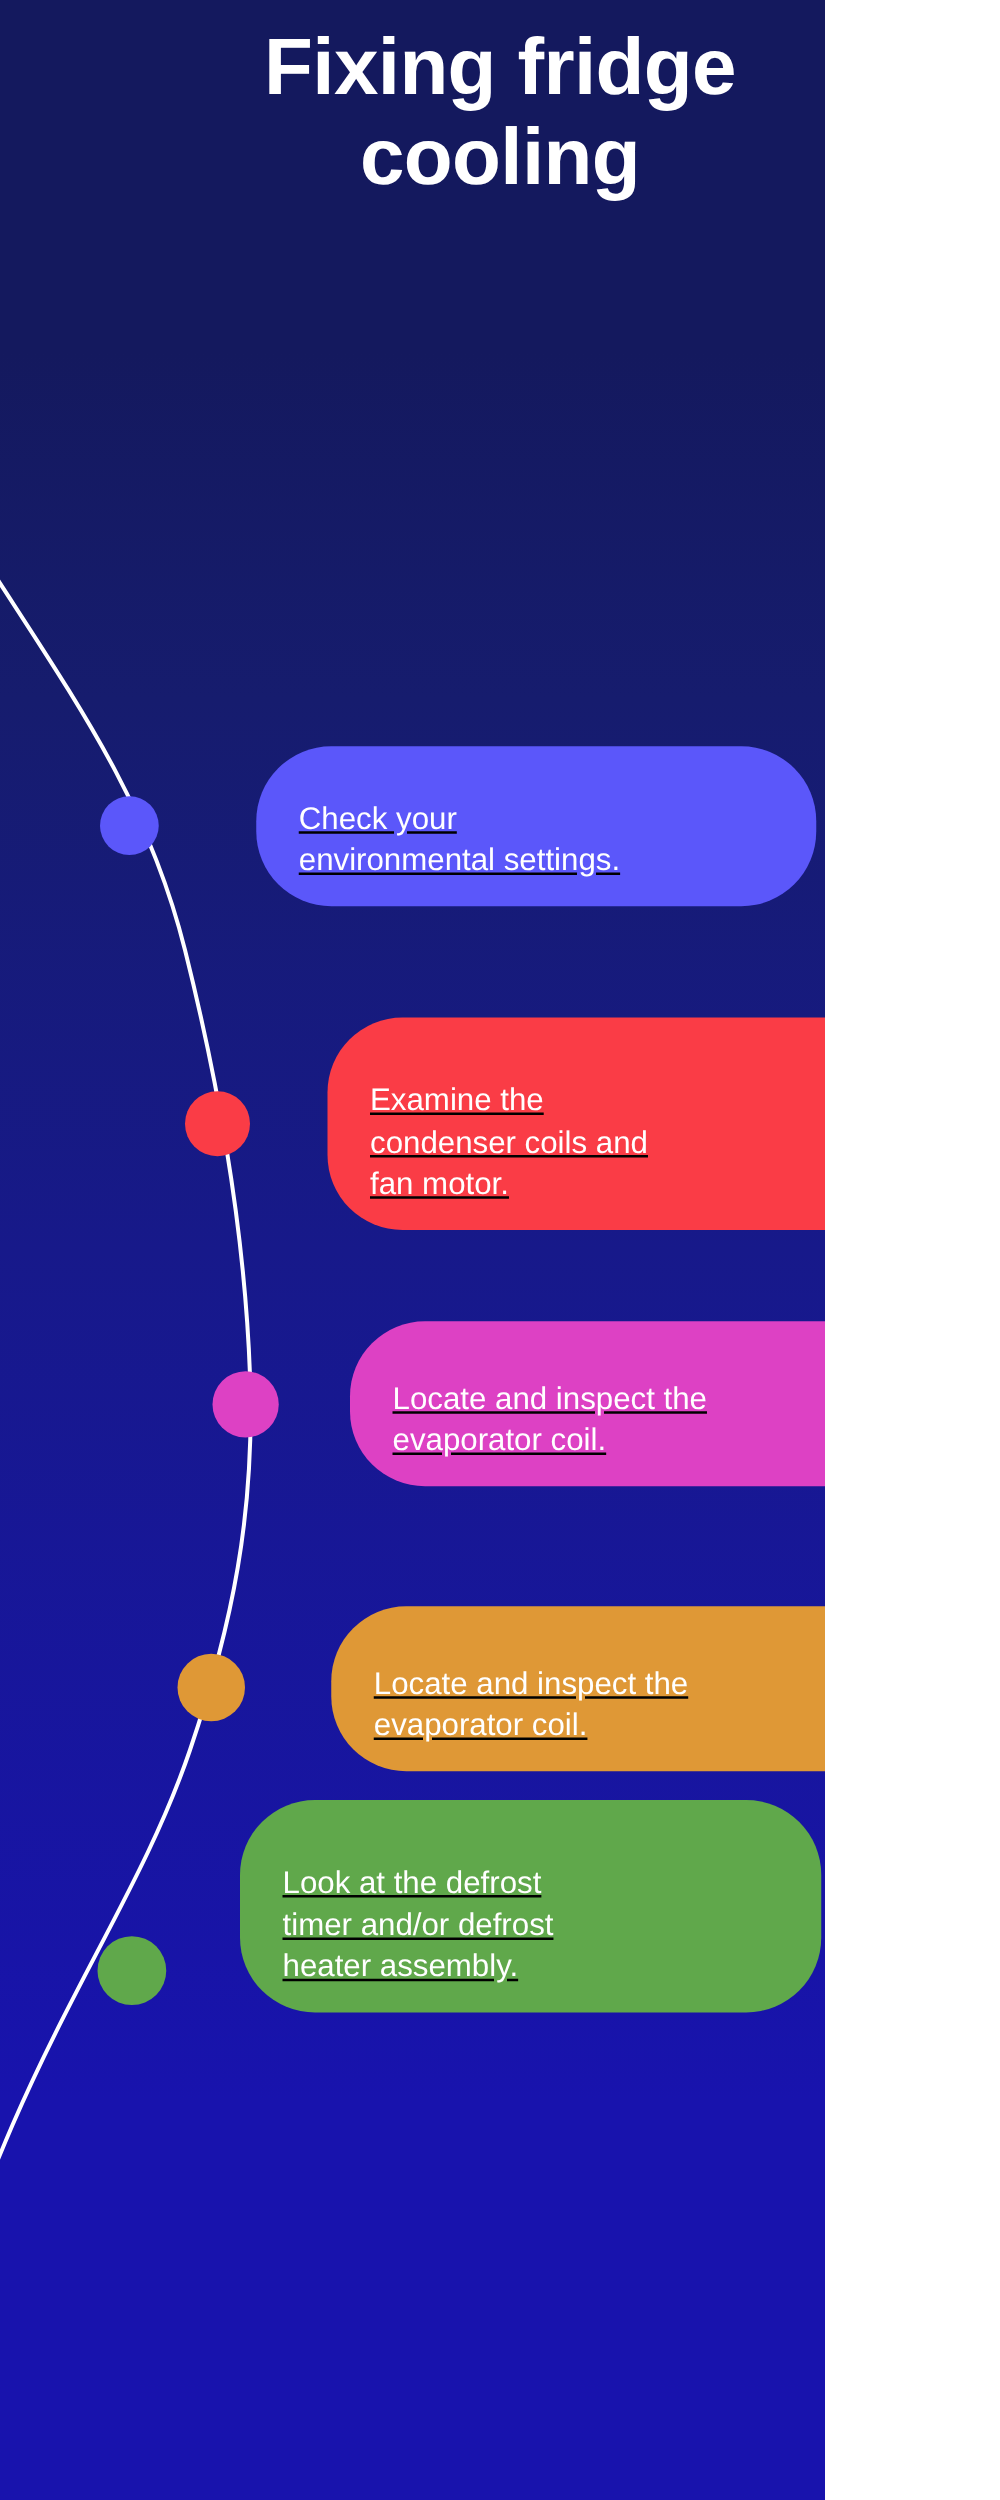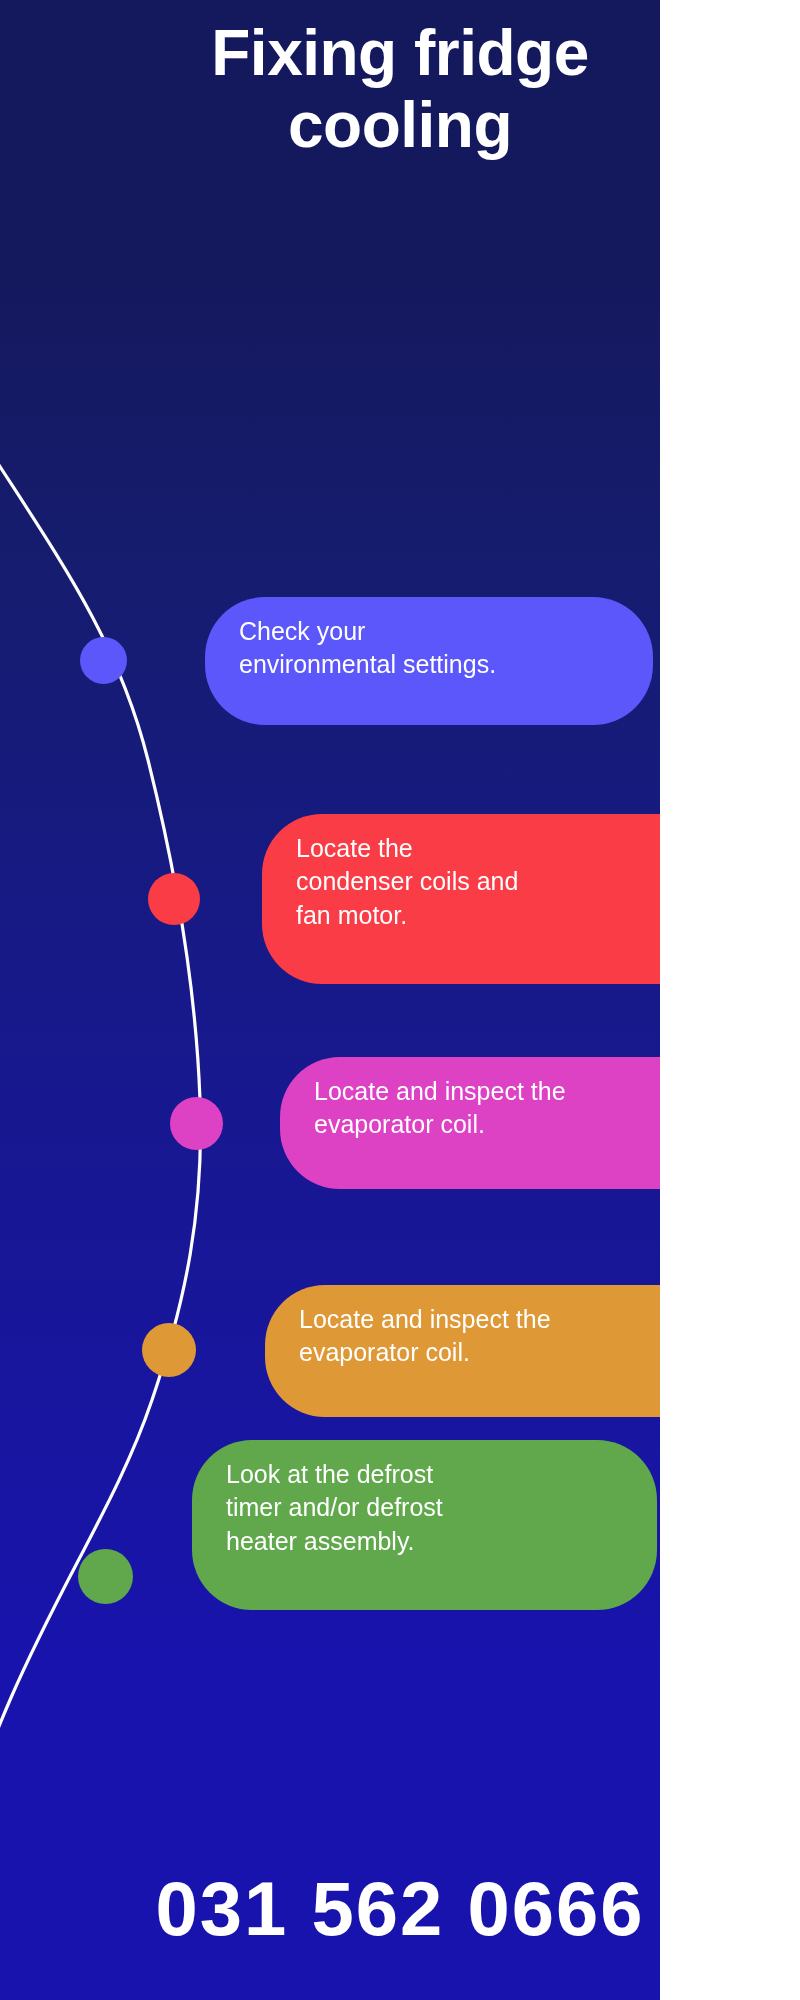--- a/index.html
+++ b/index.html
@@ -78,22 +78,23 @@
     position: absolute;
     border-radius: 50%;
     box-sizing: border-box;
   }
 
   .step-pill {
     position: absolute;
     border-radius: 60px;
     box-sizing: border-box;
     display: flex;
-    align-items: flex-start;
+    align-items: flex-end;
     padding: 18px 34px 20px 34px;
+    text-decoration: underline;
   }
 
   .step-text {
     color: #FFFFFF;
     font-size: 25px;
     line-height: 1.33;
     font-weight: normal;
     font-family: "Liberation Sans", sans-serif;
     white-space: pre-line;
   }
@@ -155,21 +156,21 @@
       <span class="step-dot" style="background-color: rgb(91, 87, 250);"></span>
       <div class="step-pill" style="background-color: rgb(91, 87, 250);">
         <span class="step-text">Check your
 environmental settings.</span>
       </div>
     </div>
 
     <div class="step" id="step-2">
       <span class="step-dot" style="background-color: rgb(250, 60, 70);"></span>
       <div class="step-pill" style="background-color: rgb(250, 60, 70);">
-        <span class="step-text">Locate the
+        <span class="step-text">Examine the
 condenser coils and
 fan motor.</span>
       </div>
     </div>
 
     <div class="step" id="step-3">
       <span class="step-dot" style="background-color: rgb(221, 65, 196);"></span>
       <div class="step-pill" style="background-color: rgb(221, 65, 196);">
         <span class="step-text">Locate and inspect the
 evaporator coil.</span>
@@ -188,17 +189,14 @@
       <span class="step-dot" style="background-color: rgb(96, 168, 75);"></span>
       <div class="step-pill" style="background-color: rgb(96, 168, 75);">
         <span class="step-text">Look at the defrost
 timer and/or defrost
 heater assembly.</span>
       </div>
     </div>
 
   </section>
 
-  <footer id="footer">
-    <div id="phone-number">031 562 0666</div>
-  </footer>
 
 </div>
 
 </body></html>

